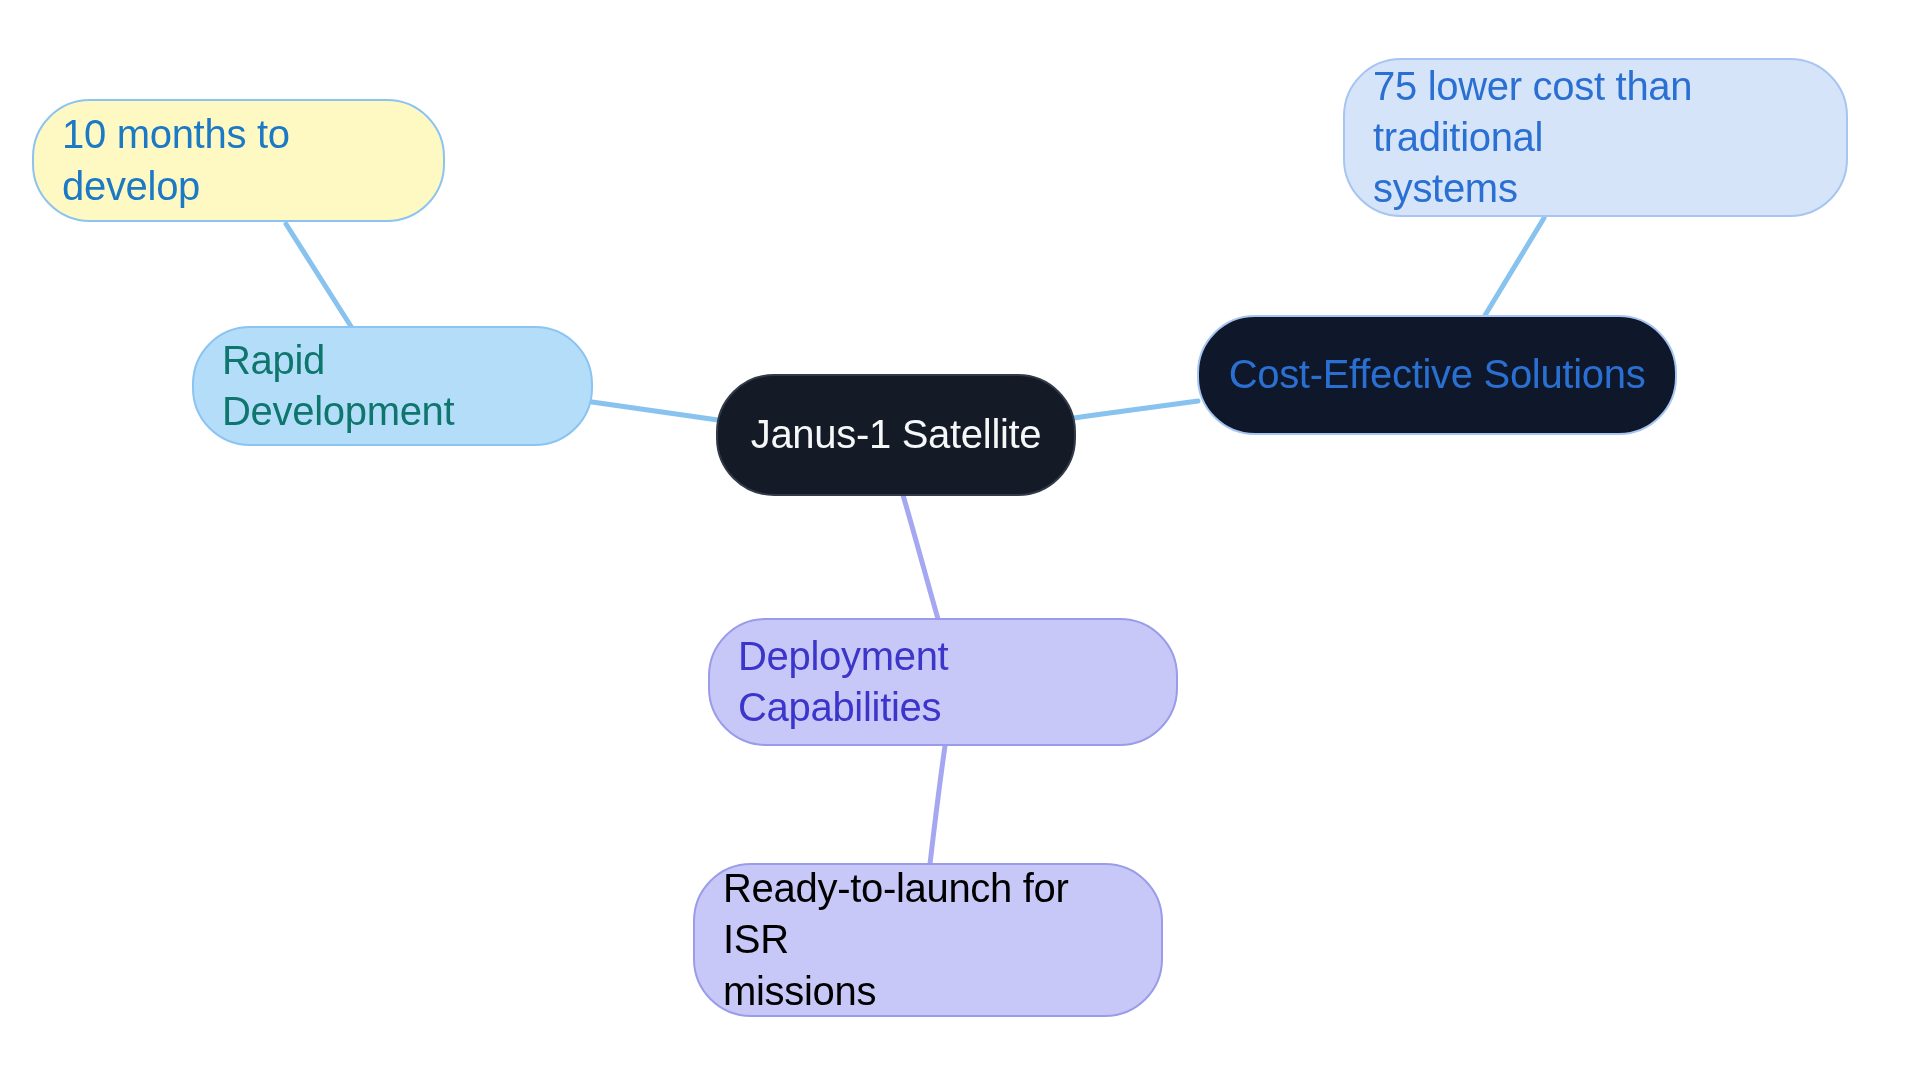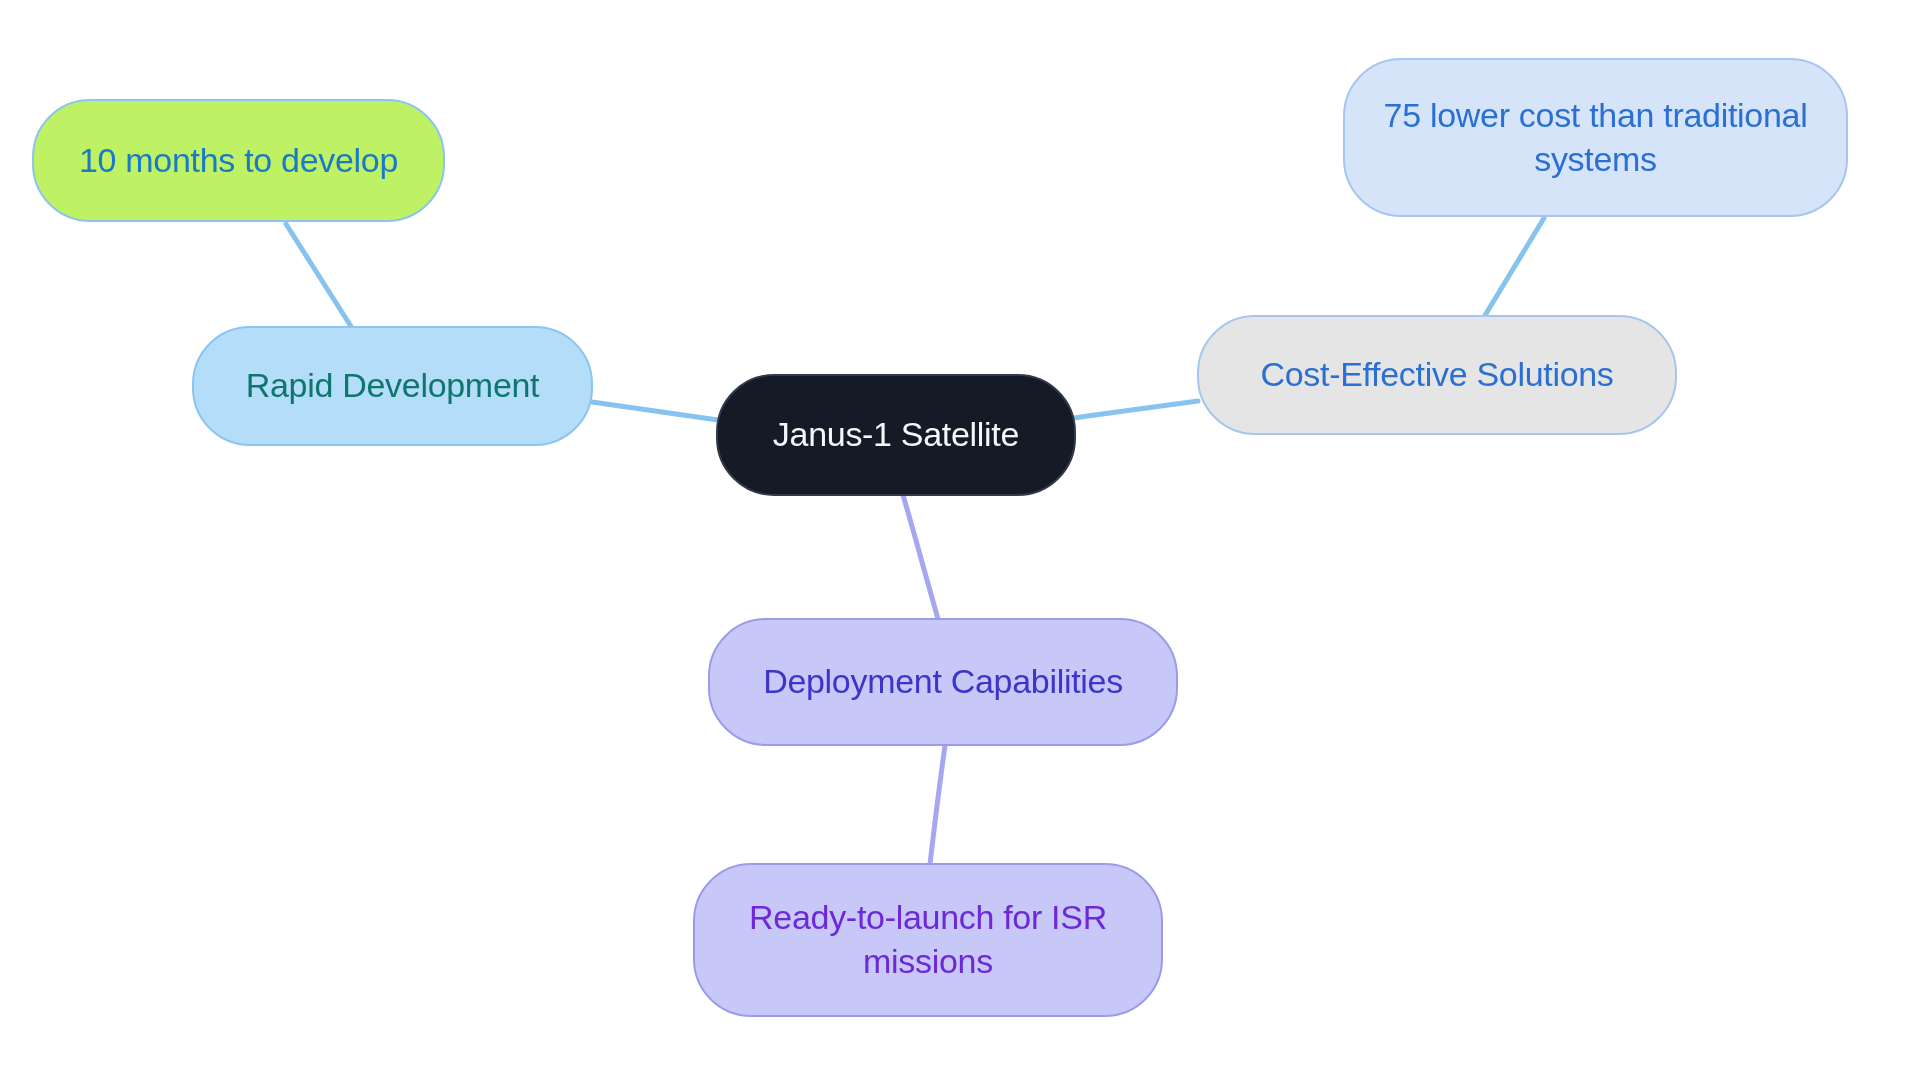--- a/index.html
+++ b/index.html
@@ -28,22 +28,21 @@
     display: flex;
     align-items: center;
     justify-content: center;
     box-sizing: border-box;
     border-radius: 58px;
     border: 2px solid transparent;
     cursor: pointer;
   }
   .node-label {
     display: block;
-    text-align: center;
-    font-size: 34px;
+    font-size: 40px;
     line-height: 1.28;
     letter-spacing: -0.3px;
     white-space: pre-line;
     padding: 0 28px;
     user-select: none;
   }
 </style>
 </head>
 <body>
 
@@ -56,31 +55,31 @@
       <path d="M 903 495 C 915 536 926 577 938 619" fill="none" stroke="#a5a7f0" stroke-width="5" stroke-linecap="round"></path>
       <path d="M 946 739 C 940 780 935 821 930 864" fill="none" stroke="#a5a7f0" stroke-width="5" stroke-linecap="round"></path>
     </svg>
   <div id="node-layer">
       <div class="node" style="left: 716px; top: 374px; width: 360px; height: 122px; background: rgb(20, 27, 39); border-color: rgb(50, 58, 73);">
         <span class="node-label" style="color: rgb(246, 247, 248);">Janus-1 Satellite</span>
       </div>
       <div class="node" style="left: 192px; top: 326px; width: 401px; height: 120px; background: rgb(179, 221, 248); border-color: rgb(139, 196, 240);">
         <span class="node-label" style="color: #0f766e;">Rapid Development</span>
       </div>
-      <div class="node" style="left: 32px; top: 99px; width: 413px; height: 123px; background: #bef264; border-color: rgb(139, 196, 240);">
+      <div class="node" style="left: 32px; top: 99px; width: 413px; height: 123px; background: #fef9c3; border-color: rgb(139, 196, 240);">
         <span class="node-label" style="color: rgb(27, 121, 197);">10 months to develop</span>
       </div>
-      <div class="node" style="left: 1197px; top: 315px; width: 480px; height: 120px; background: #e5e5e5; border-color: rgb(166, 197, 240);">
+      <div class="node" style="left: 1197px; top: 315px; width: 480px; height: 120px; background: #0f172a; border-color: rgb(166, 197, 240);">
         <span class="node-label" style="color: rgb(42, 112, 210);">Cost-Effective Solutions</span>
       </div>
       <div class="node" style="left: 1343px; top: 58px; width: 505px; height: 159px; background: rgb(213, 228, 248); border-color: rgb(166, 197, 240);">
         <span class="node-label" style="color: rgb(42, 112, 210);">75 lower cost than traditional
 systems</span>
       </div>
       <div class="node" style="left: 708px; top: 618px; width: 470px; height: 128px; background: rgb(199, 200, 247); border-color: rgb(154, 156, 233);">
         <span class="node-label" style="color: rgb(59, 53, 202);">Deployment Capabilities</span>
       </div>
       <div class="node" style="left: 693px; top: 863px; width: 470px; height: 154px; background: rgb(199, 200, 247); border-color: rgb(154, 156, 233);">
-        <span class="node-label" style="color: #6d28d9;">Ready-to-launch for ISR
+        <span class="node-label" style="color: #000000;">Ready-to-launch for ISR
 missions</span>
       </div>
     </div>
 </div>
 
 </body></html>

